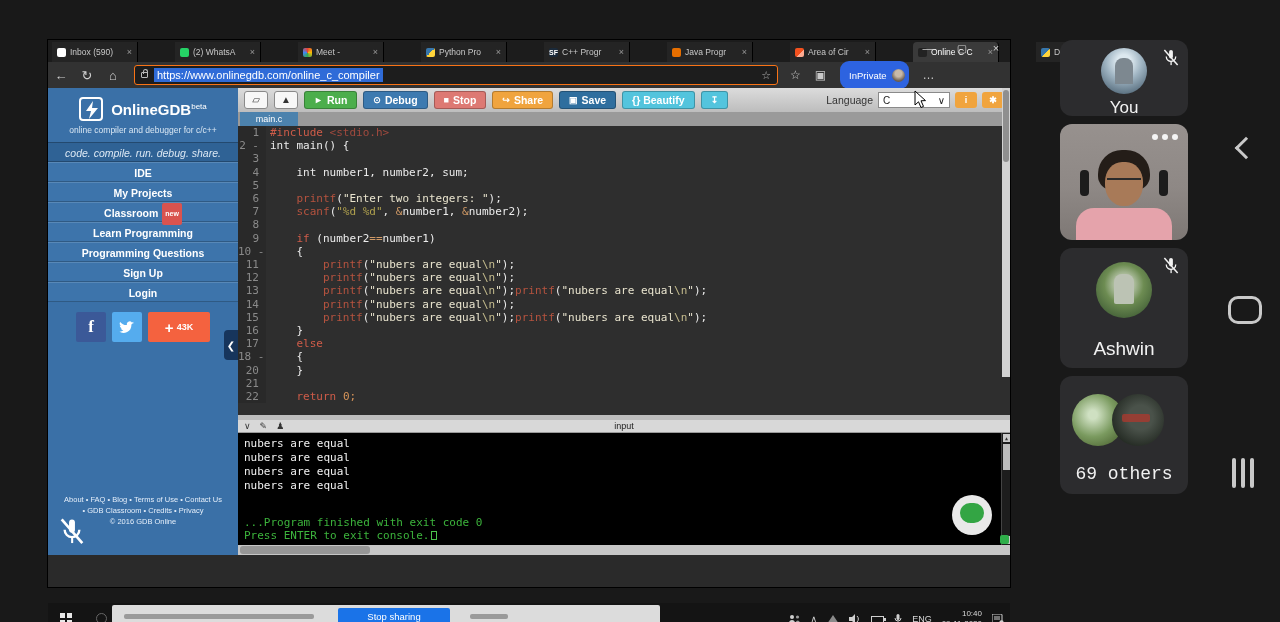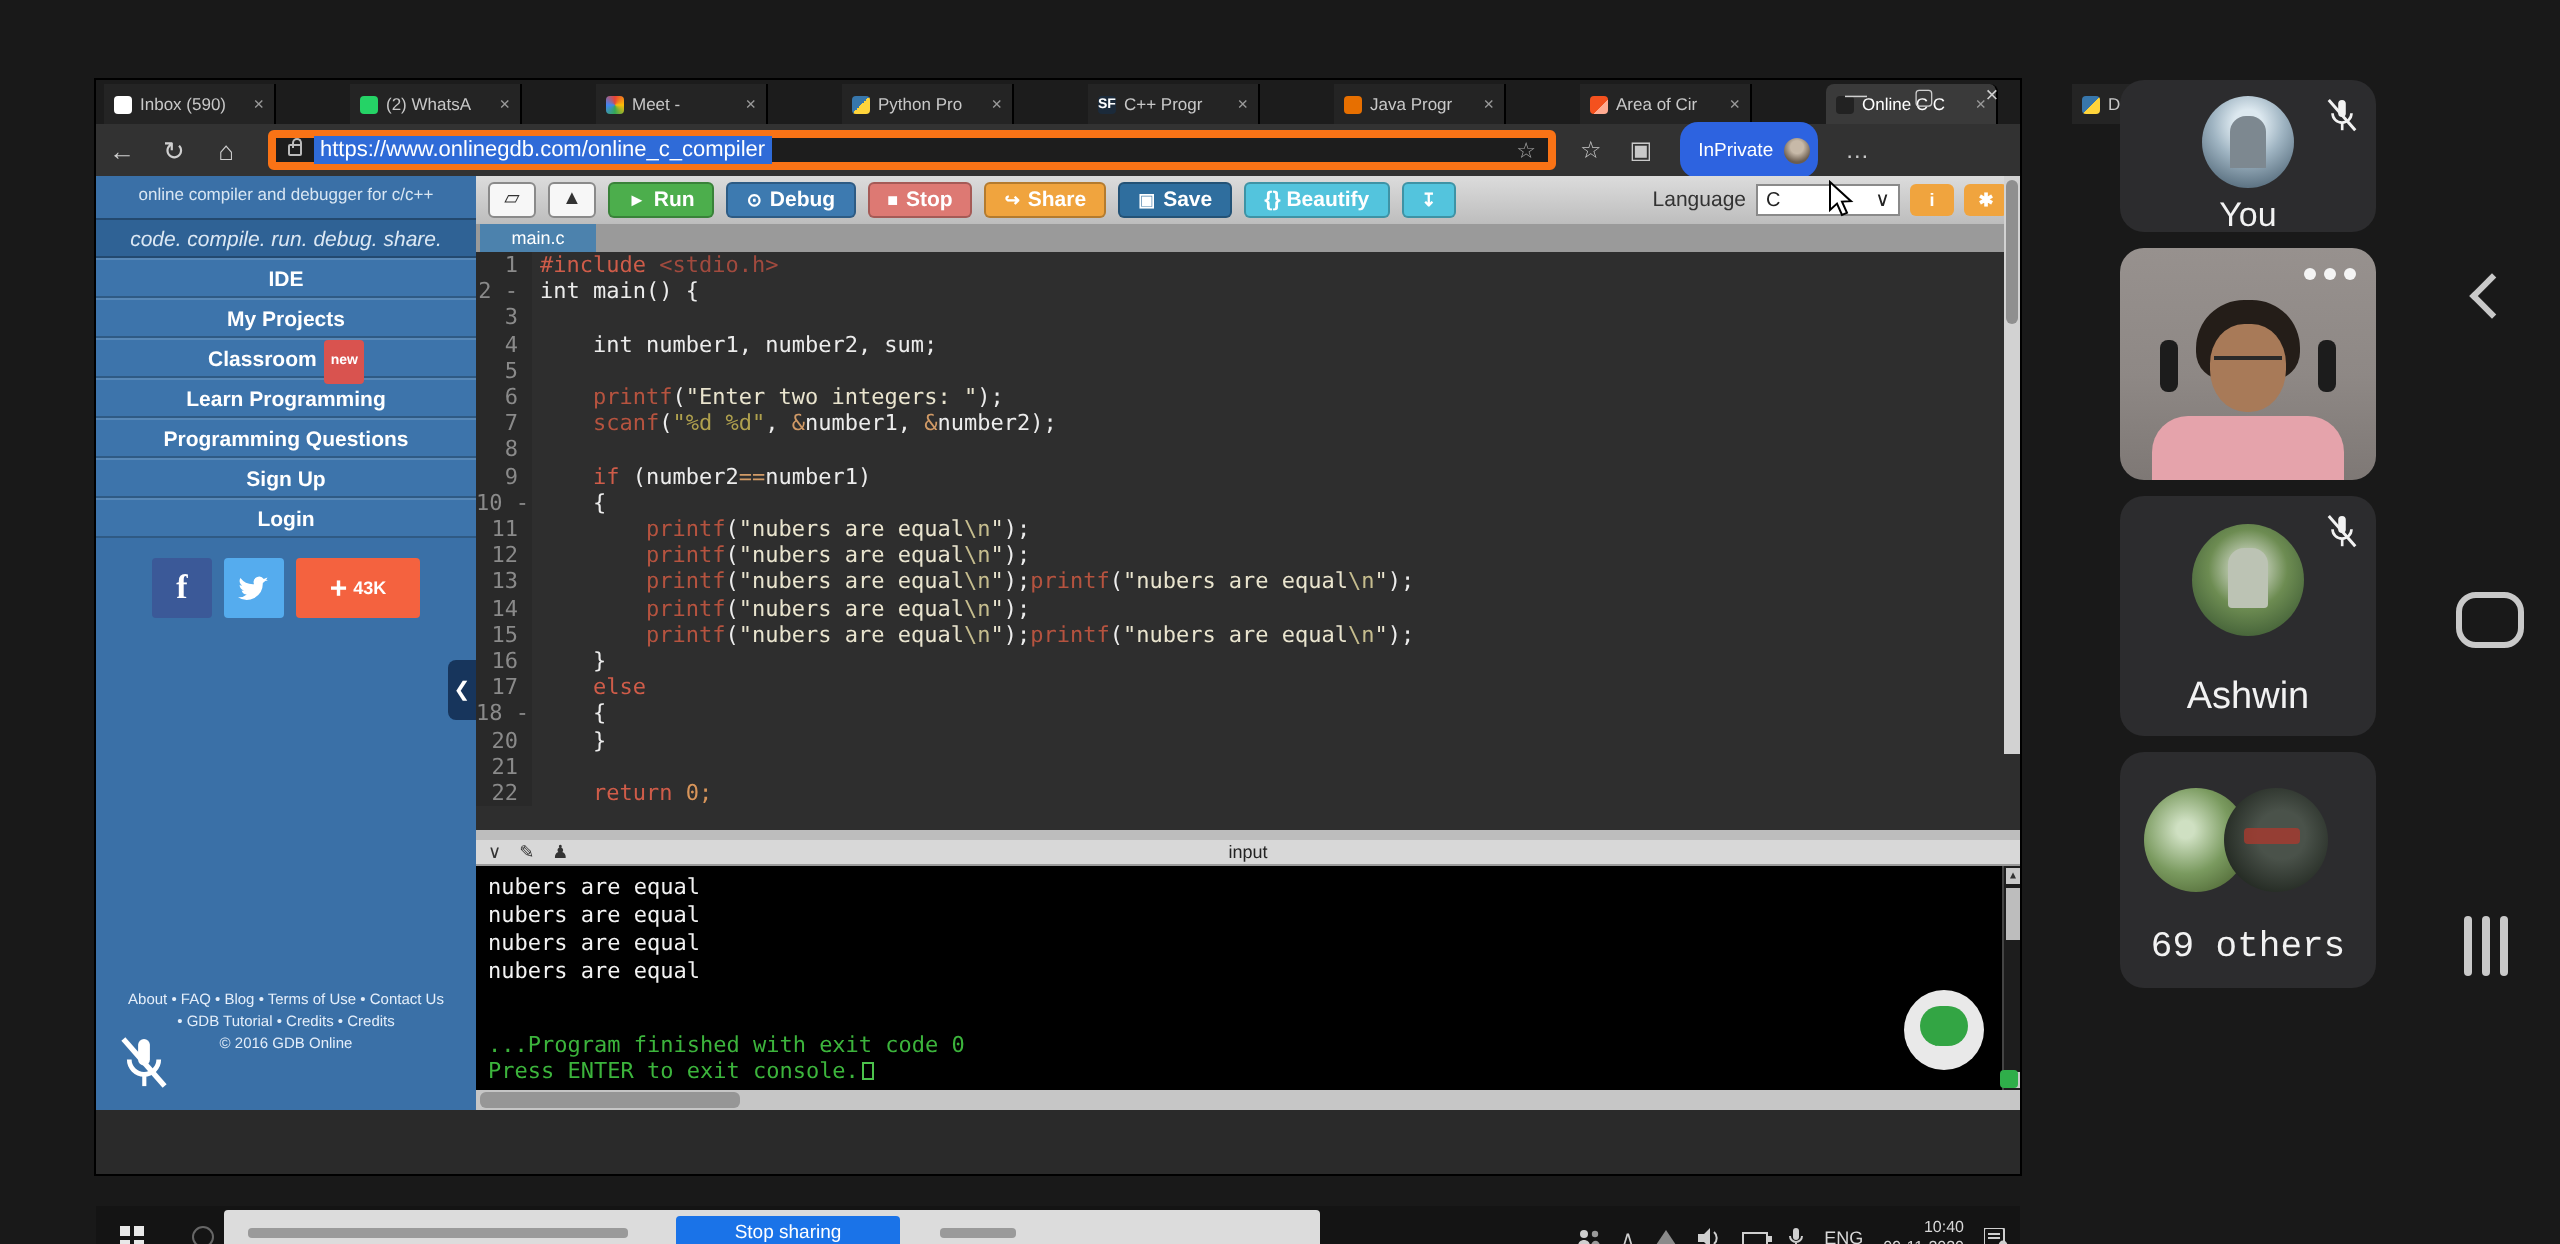--- a/index.html
+++ b/index.html
@@ -28,21 +28,21 @@
   .fav-area { background:linear-gradient(135deg,#f4511e 60%,#ffab91 60%); }
   .fav-gdb { background:#222; color:#b39ddb; }
   .newtab { width:20px; height:18px; margin-left:6px; color:#bbb; font-size:13px; text-align:center; line-height:18px; background:#303030; border-radius:3px; }
   .wincontrols { position:absolute; right:6px; top:2px; display:flex; gap:18px; color:#cfcfcf; font-size:11px; }
   .wincontrols span { width:16px; text-align:center; }
 
   
   .navbar { position:absolute; left:0; top:22px; width:962px; height:26px; background:#323232; display:flex; align-items:center; }
   .navbtn { color:#cfcfcf; font-size:13px; width:26px; text-align:center; }
   .urlbox { position:relative; width:644px; height:20px; margin-left:8px; background:#1d1d1d;
-            border:4px solid #f97316; border-radius:3px; display:flex; align-items:center; padding:0 6px; }
+            border:1px solid #f97316; border-radius:3px; display:flex; align-items:center; padding:0 6px; }
   .lock { width:7px; height:6px; border:1px solid #bbb; border-radius:1px; position:relative; margin-right:6px; }
   .lock:before { content:""; position:absolute; left:1px; top:-4px; width:3px; height:4px; border:1px solid #bbb; border-bottom:none; border-radius:3px 3px 0 0; }
   .urltext { font-size:11px; color:#fff; background:#2f6bd8; padding:1px 3px; white-space:nowrap; }
   .urlstar { margin-left:auto; color:#aaa; font-size:11px; }
   .navright { display:flex; align-items:center; gap:14px; margin-left:12px; color:#c9c9c9; font-size:12px; }
   .inprivate { background:#2d63e0; border-radius:9px; height:28px; display:flex; align-items:center; gap:5px; padding:0 4px 0 9px; color:#fff; font-size:9.5px; }
   .inprivate .av { width:13px; height:13px; border-radius:50%; background:radial-gradient(circle at 50% 35%, #c7b9a8 30%, #6b5d4f 70%); }
 
   
   .page { position:absolute; left:0; top:48px; width:962px; height:467px; background:#888; }
@@ -267,20 +267,28 @@
         <span>InPrivate</span>
         <span class="av"></span>
       </span>
       <span>…</span>
     </div>
   </div>
 
   <div class="page">
 
     <div class="sidebar">
+      <div class="logo-row">
+        <span class="bolt-box">
+          <svg width="14" height="18" viewBox="0 0 14 18">
+              <polygon points="8,0 1,10 6,10 4,18 13,7 7,7" fill="#fff"></polygon>
+            </svg>
+        </span>
+        <span class="brand"><span>OnlineGDB</span><sup class="beta">beta</sup></span>
+      </div>
       <div class="side-sub">online compiler and debugger for c/c++</div>
       <div class="tagline">code. compile. run. debug. share.</div>
       <div class="menu" id="side-menu">
           <div class="side-item">IDE</div>
           <div class="side-item">My Projects</div>
           <div class="side-item">Classroom<span class="badge-new">new</span></div>
           <div class="side-item">Learn Programming</div>
           <div class="side-item">Programming Questions</div>
           <div class="side-item">Sign Up</div>
           <div class="side-item">Login</div>
@@ -292,21 +300,21 @@
               <path d="M15 2c-.5.3-1 .4-1.6.5A2.8 2.8 0 0014.7.8c-.6.3-1.2.6-1.8.7A2.8 2.8 0 008 4.1 8 8 0 011.2 1a2.8 2.8 0 00.9 3.8c-.5 0-.9-.1-1.3-.3 0 1.4 1 2.5 2.2 2.8-.4.1-.8.1-1.2 0a2.8 2.8 0 002.6 2A5.7 5.7 0 010 10.6 8 8 0 0012.4 3.9V3.5c.6-.4 1.1-.9 1.5-1.5z" fill="#fff"></path>
             </svg>
         </span>
         <span class="soc soc-sh">
           <span class="plus">+</span>
           <span class="cnt">43K</span>
         </span>
       </div>
       <div class="side-footer">
         <div>About • FAQ • Blog • Terms of Use • Contact Us</div>
-        <div>• GDB Tutorial • Credits • Credits</div>
+        <div>• GDB Classroom • Credits • Privacy</div>
         <div>© 2016 GDB Online</div>
       </div>
       <div class="collapse-tab">❮</div>
     </div>
 
     <div class="ide">
       <div class="ide-toolbar" id="ide-toolbar">
         <span class="wbtn">▱</span>
         <span class="wbtn">▲</span>
       <span class="cbtn" style="background: rgb(76, 174, 76);">

